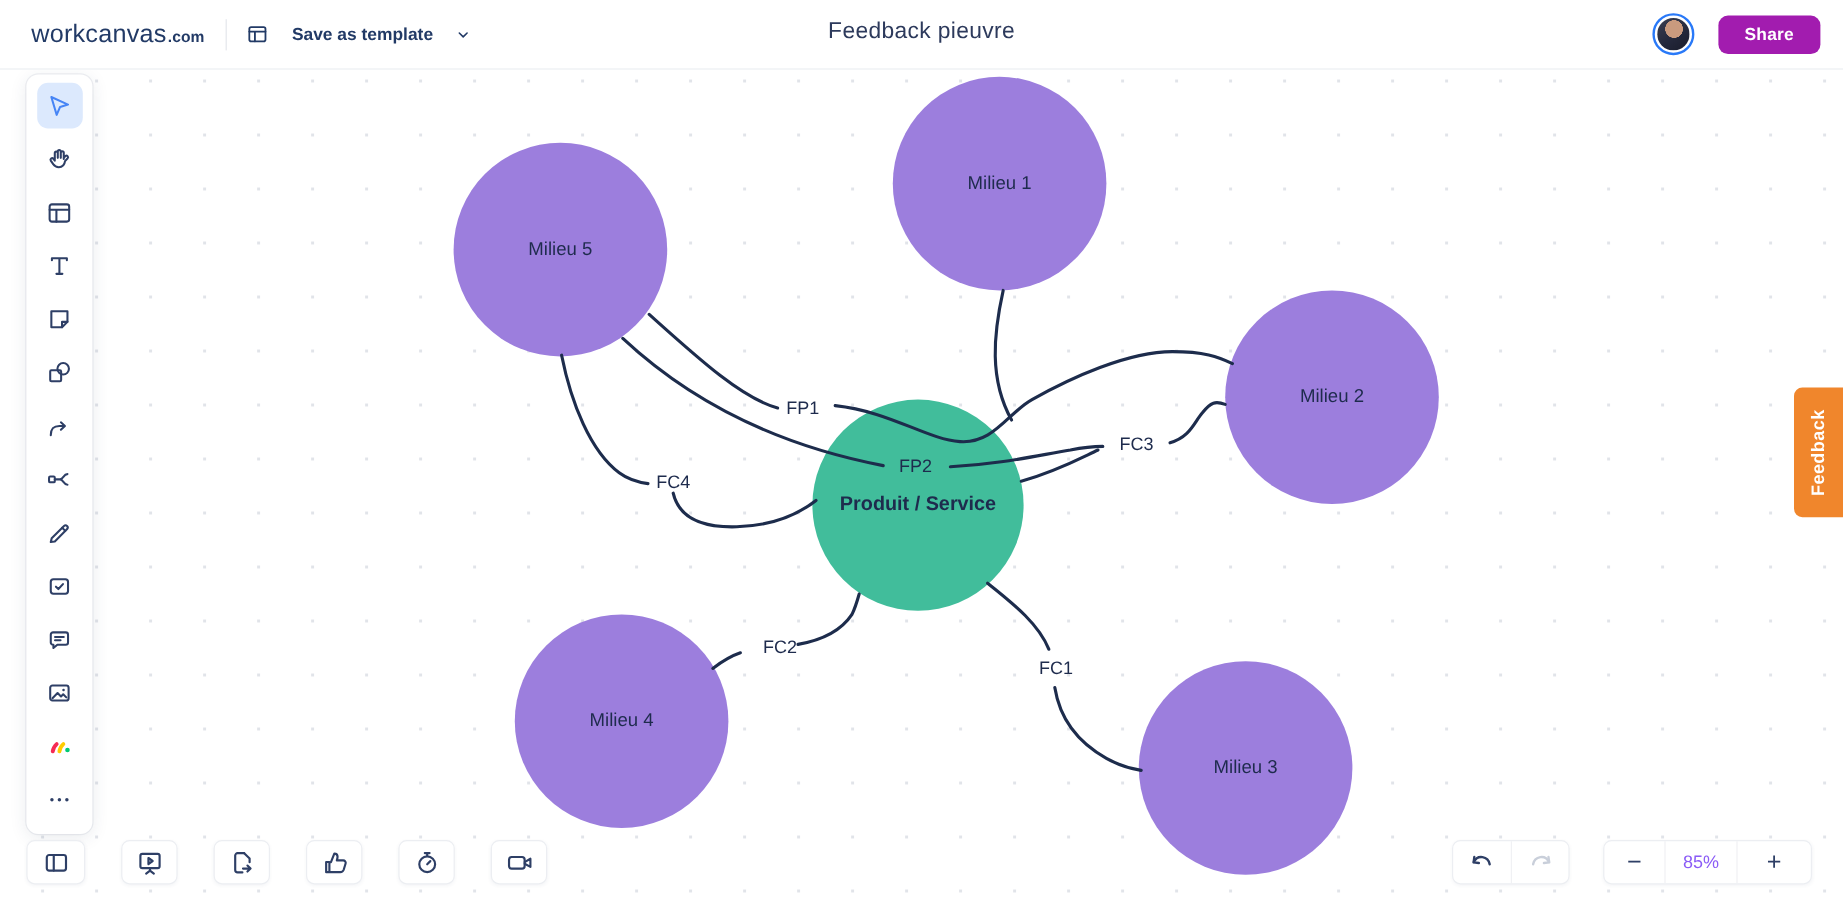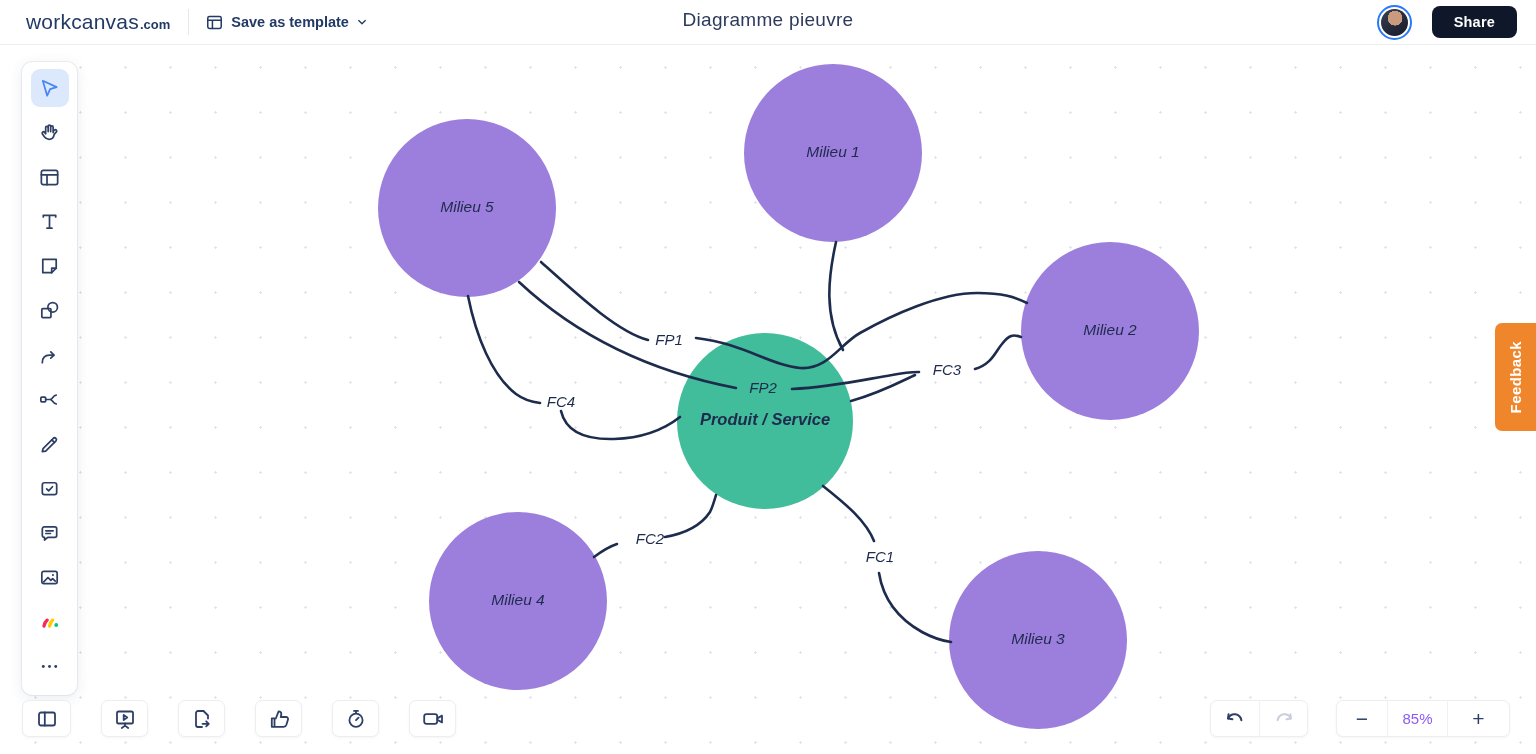--- a/index.html
+++ b/index.html
@@ -1,46 +1,46 @@
 <!DOCTYPE html>
 <html><head>
 <meta charset="utf-8">
 <style>
   * { margin:0; padding:0; box-sizing:border-box; }
   html,body { width:1536px; height:754px; overflow:hidden; background:#fff;
     font-family:"Liberation Sans", sans-serif; }
   .app { position:relative; width:1536px; height:754px; }
 
   
-  .header { position:absolute; top:0; left:0; right:0; height:45px; background:#fff;
+  .header { position:absolute; top:0; left:0; right:0; height:58px; background:#fff;
     border-bottom:1px solid #eceef2; display:flex; align-items:center; z-index:40; }
   .logo { display:flex; align-items:baseline; margin-left:26px; color:#223a66; cursor:pointer; }
   .logo .w { font-size:21px; font-weight:400; letter-spacing:.2px; }
   .logo .c { font-size:21px; font-weight:400; letter-spacing:.2px; }
   .logo .d { font-size:13px; font-weight:600; margin-left:1px;text-align:center; }
   .hdr-divider { width:1px; height:26px; background:#e4e7ec; margin:0 16px 0 18px; }
-  .save-tpl { display:flex; align-items:center; gap:7px; color:#223a66; font-size:14.5px;
+  .save-tpl { display:flex; align-items:center; gap:19px; color:#223a66; font-size:14.5px;
     font-weight:700; cursor:pointer; }
   .save-tpl svg { display:block; }
   .doc-title { position:absolute; left:50%; transform:translateX(-50%); top:50%; margin-top:-13px;
     font-size:19px; color:#2d3a5c; font-weight:500; letter-spacing:.3px; }
   .hdr-right { position:absolute; right:19px; display:flex; align-items:center; gap:20px; }
   .avatar { width:35px; height:35px; border-radius:50%; border:2.2px solid #2979f8; padding:2px;
     background:#fff; cursor:pointer; }
   .avatar .ph { width:100%; height:100%; border-radius:50%;
     background:
       radial-gradient(circle at 52% 34%, #c99a7e 0 32%, rgba(0,0,0,0) 33%),
       linear-gradient(145deg, #3a3f52 0%, #23273a 60%, #191c2b 100%); }
-  .share-btn { background:#0f172a; color:#fff; font-size:14.5px; font-weight:700;
+  .share-btn { background:#a21caf; color:#fff; font-size:14.5px; font-weight:700;
     padding:8px 22px; border:none; border-radius:8px; cursor:pointer; letter-spacing:.2px; }
 
   
   .canvas { position:absolute; top:51px; left:0; right:0; bottom:0; background:#fff;
     background-image:radial-gradient(circle, #e1e4e9 1.3px, rgba(0,0,0,0) 1.4px);
-    background-size:45px 45px; background-position:13px 39px;font-style:italic; }
+    background-size:45px 45px; background-position:13px 39px; }
   svg.diagram { position:absolute; top:-51px; left:0; }
   svg.diagram text { font-family:"Liberation Sans", sans-serif; }
 
   
   .tool-panel { position:absolute; left:22px; top:62px; width:55px; height:633px; background:#fff;
     border-radius:10px; box-shadow:0 3px 14px rgba(40,55,90,.10), 0 0 0 1px #f0f1f4; z-index:30;
     display:flex; flex-direction:column; align-items:center; padding-top:7px; }
   .tool { width:38px; height:38px; border-radius:9px; display:flex; align-items:center;
     justify-content:center; color:#2e3f66; cursor:pointer; margin-bottom:6.5px; flex:none; }
   .tool.active { background:#dce9fd; color:#4785f5; }
@@ -127,21 +127,21 @@
             <path d="M3.5 9.2 H20.5 M9.4 9.2 V19.5"></path>
           </svg>
         </span>
       <span>Save as template</span>
       <span>
           <svg width="12" height="12" viewBox="0 0 24 24" fill="none" stroke="#223a66" stroke-width="2.6" stroke-linecap="round" stroke-linejoin="round">
             <path d="M5.5 9 L12 15.5 L18.5 9"></path>
           </svg>
         </span>
     </div>
-    <div class="doc-title">Diagramme pieuvre</div>
+    <div class="doc-title">Feedback pieuvre</div>
     <div class="hdr-right">
       <div class="avatar">
           <div class="ph"></div>
         </div>
       <button class="share-btn">Share</button>
     </div>
   </div>
 
   <div class="tool-panel">
       <div class="tool active">

